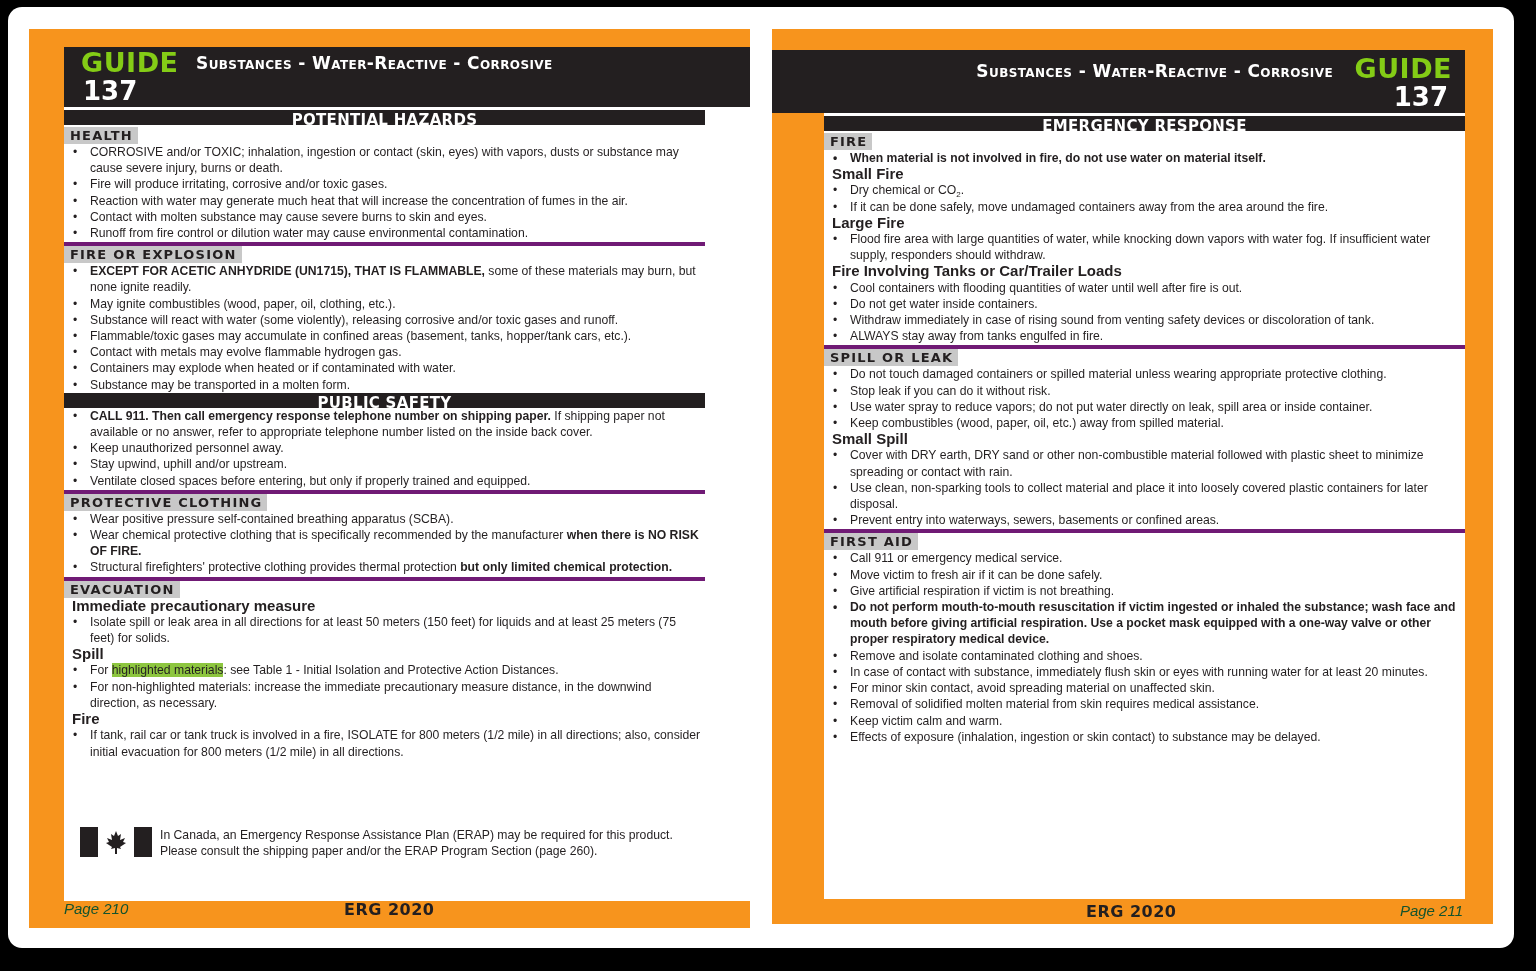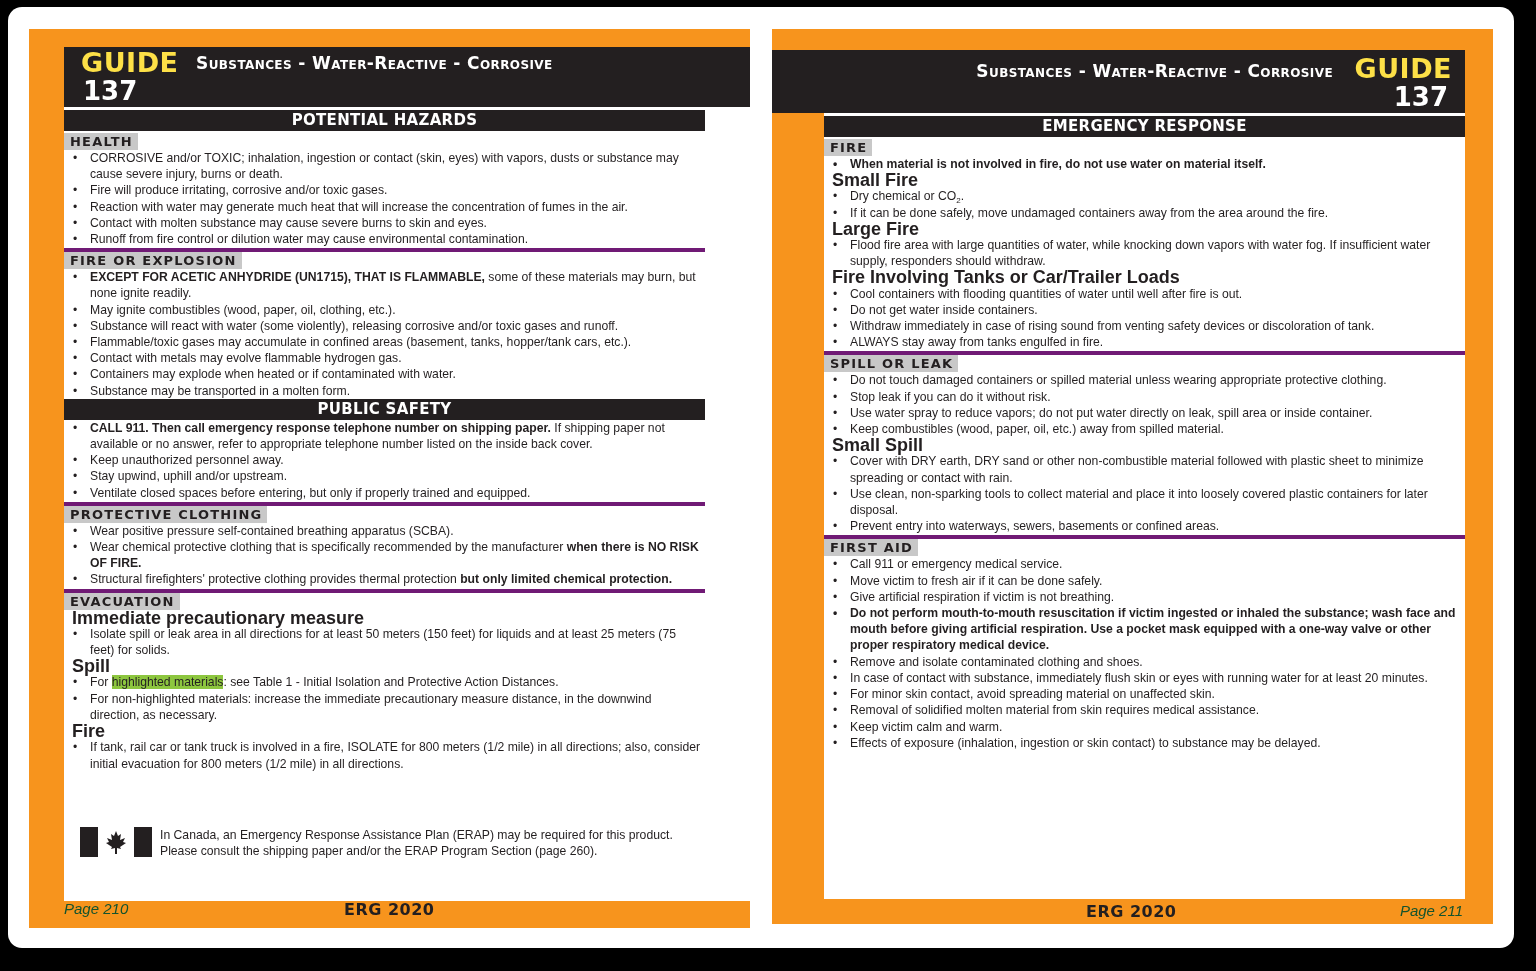--- a/index.html
+++ b/index.html
@@ -23,21 +23,21 @@
     position:absolute; background:#231f20; color:#fff;
   }
   .page-left .header-bar { left:35px; top:18px; width:686px; height:60px; }
   .page-right .header-bar { left:0; top:21px; width:693px; height:63px; }
   .page-left .header-bar::after, .page-right .header-bar::after {
     content:""; position:absolute; left:0; right:0; bottom:-3px; height:3px; background:#f7941d;
   }
 
   .guide-word {
     position:absolute; font-family:"DejaVu Sans", sans-serif; font-weight:bold;
-    font-size:27px; letter-spacing:0.5px; color:#fde047; line-height:28px;
+    font-size:27px; letter-spacing:0.5px; color:#84cc16; line-height:28px;
   }
   .guide-num {
     position:absolute; font-family:"DejaVu Sans", sans-serif; font-weight:bold;
     font-size:26px; color:#fff; line-height:28px;
   }
   .page-left .guide-word { left:17px; top:2px; }
   .page-left .guide-num { left:19px; top:30px; }
   .page-right .guide-word { right:13px; top:5px; }
   .page-right .guide-num { right:17px; top:33px; }
 
@@ -47,34 +47,34 @@
   }
   .page-left .subtitle { left:132px; top:6px; font-size:17px; }
   .page-right .subtitle { right:132px; top:11px; font-size:17px; }
 
   .content { position:absolute; color:#231f20; font-size:12.2px; line-height:16.2px; }
   .page-left .content { left:35px; top:81px; width:641px; }
   .page-right .content { left:52px; top:87px; width:641px; }
 
   .section-bar {
     background:#231f20; color:#fff; text-align:center; font-family:"DejaVu Sans", sans-serif;
-    font-weight:bold; font-size:15px; height:21px; line-height:21px; letter-spacing:0.3px;
+    font-weight:bold; font-size:15px; height:15px; line-height:21px; letter-spacing:0.3px;
   }
   .sub-head-wrap { border-top:4px solid #701a75; height:17px; position:relative; margin-top:1px; }
   .sub-head-wrap.first { border-top:none; margin-top:2px; }
   .sub-head {
     display:inline-block; background:#c8c8c8; font-family:"DejaVu Sans", sans-serif;
     font-weight:bold; font-size:13px; letter-spacing:1.2px; padding:0 5px 0 6px; height:17px; line-height:17px;
     color:#231f20;
   }
   ul { list-style:none; margin:0; padding:0; }
   li { position:relative; padding-left:26px; padding-right:4px; }
   li::before { content:"•"; position:absolute; left:9px; top:0; }
   .bold { font-weight:bold; }
-  .minor { font-weight:bold; padding-left:8px; font-size:18px; }
+  .minor { font-weight:bold; padding-left:8px; font-size:15px; }
   .hl { background:#8dc63f; }
   sub { font-size:8px; line-height:0; }
 
   .canada {
     position:absolute; left:51px; top:798px; width:72px; height:30px;
   }
   .canada-text {
     position:absolute; left:131px; top:798px; font-size:12.2px; line-height:16px; color:#231f20;
   }
 

